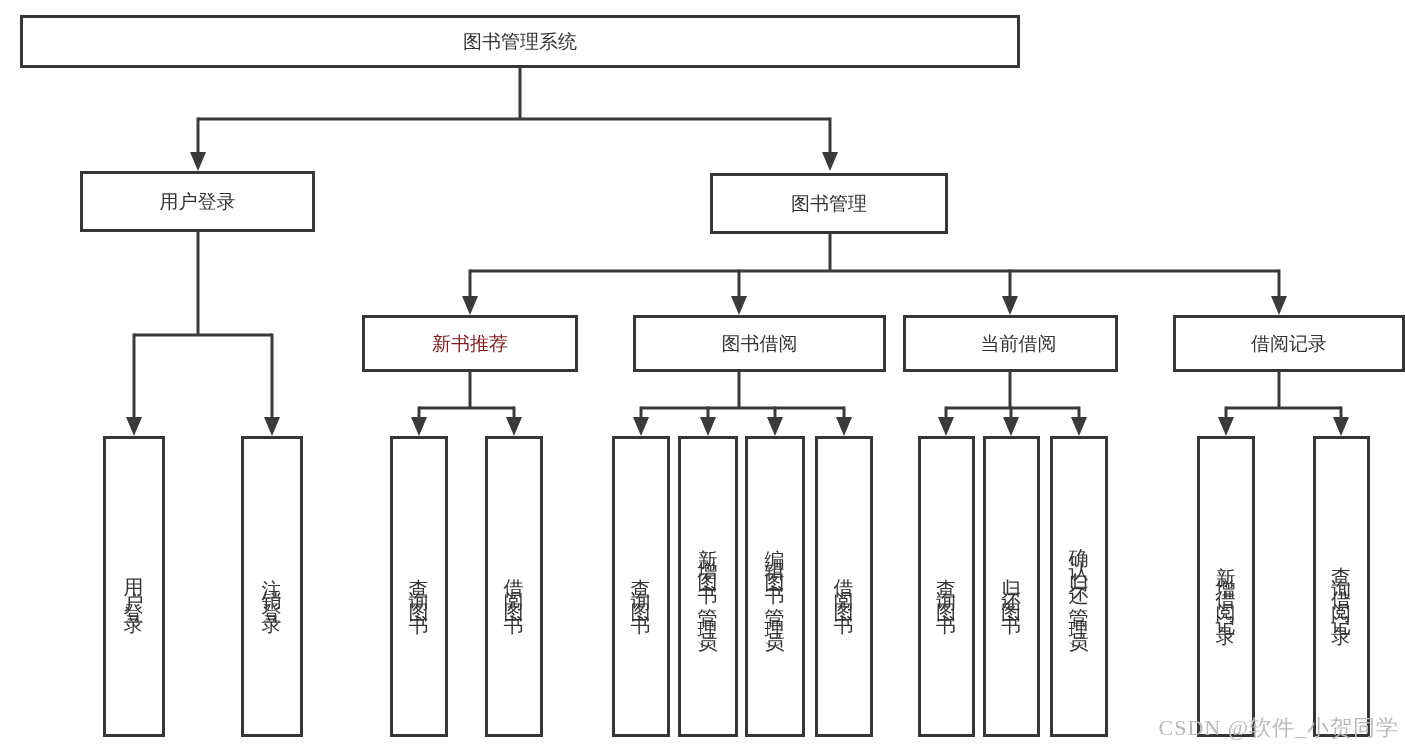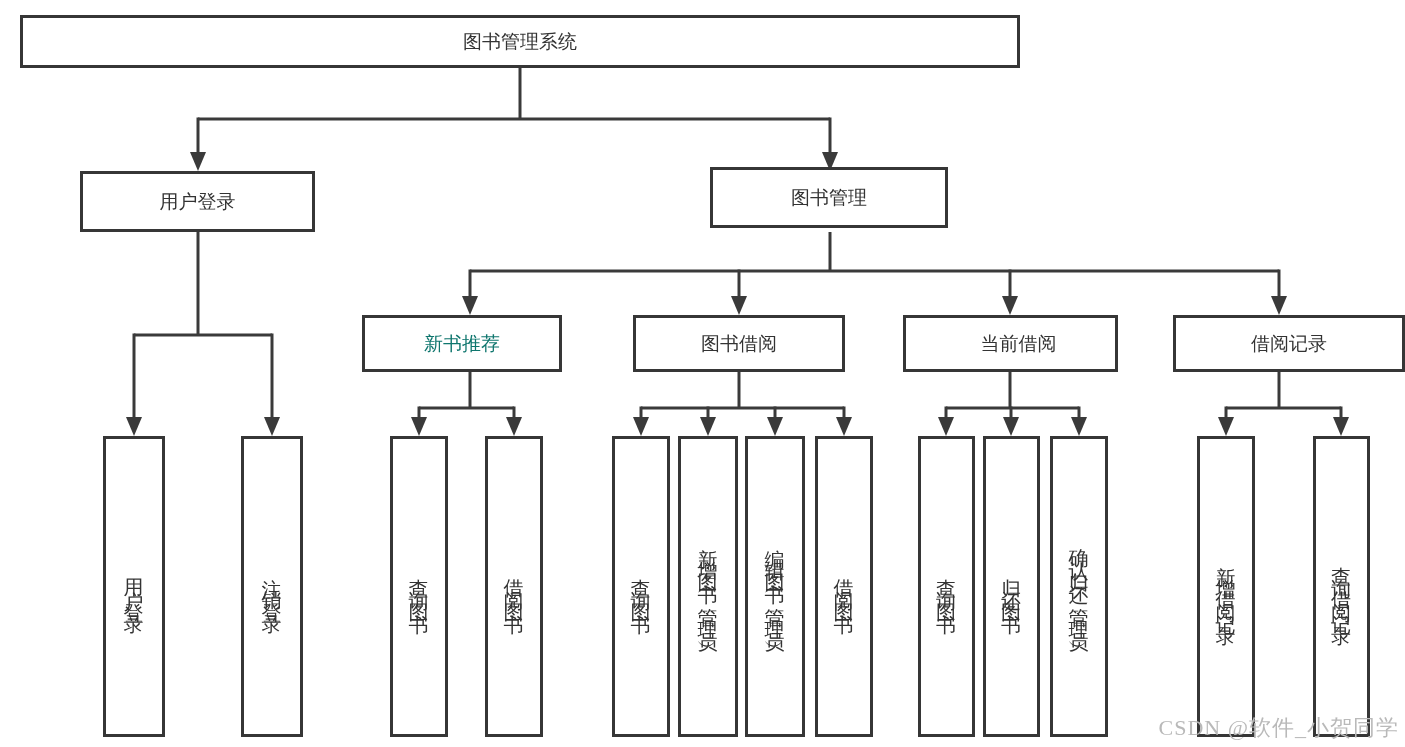--- a/index.html
+++ b/index.html
@@ -114,27 +114,27 @@
       <line x1="1341" y1="406.5" x2="1341" y2="421" stroke="#3a3a3a" stroke-width="3"></line>
       <polygon points="1333,417 1349,417 1341,436" fill="#3a3a3a"></polygon>
     </svg>
   <div id="nodes">
       <div class="node h" style="left: 20px; top: 15px; width: 1000px; height: 53px; border-color: rgb(54, 54, 54); color: rgb(51, 51, 51);">
         <span>图书管理系统</span>
       </div>
       <div class="node h" style="left: 80px; top: 171px; width: 235px; height: 61px; border-color: rgb(54, 54, 54); color: rgb(51, 51, 51);">
         <span>用户登录</span>
       </div>
-      <div class="node h" style="left: 710px; top: 167px; width: 238px; height: 61px; border-color: rgb(54, 54, 54); color: rgb(51, 51, 51);">
+      <div class="node h" style="left: 710px; top: 173px; width: 238px; height: 61px; border-color: rgb(54, 54, 54); color: rgb(51, 51, 51);">
         <span>图书管理</span>
       </div>
-      <div class="node h" style="left: 362px; top: 315px; width: 200px; height: 57px; border-color: rgb(54, 54, 54); color: #0f766e;">
+      <div class="node h" style="left: 362px; top: 315px; width: 216px; height: 57px; border-color: rgb(54, 54, 54); color: #7f1d1d;">
         <span>新书推荐</span>
       </div>
-      <div class="node h" style="left: 633px; top: 315px; width: 212px; height: 57px; border-color: rgb(54, 54, 54); color: rgb(51, 51, 51);">
+      <div class="node h" style="left: 633px; top: 315px; width: 253px; height: 57px; border-color: rgb(54, 54, 54); color: rgb(51, 51, 51);">
         <span>图书借阅</span>
       </div>
       <div class="node h" style="left: 903px; top: 315px; width: 215px; height: 57px; border-color: rgb(54, 54, 54); color: rgb(51, 51, 51); padding-left: 16px;">
         <span>当前借阅</span>
       </div>
       <div class="node h" style="left: 1173px; top: 315px; width: 232px; height: 57px; border-color: rgb(54, 54, 54); color: rgb(51, 51, 51);">
         <span>借阅记录</span>
       </div>
       <div class="node v" style="left: 103px; top: 436px; width: 62px; height: 301px; border-color: rgb(54, 54, 54); color: rgb(51, 51, 51);">
         <span>用户登录</span>

